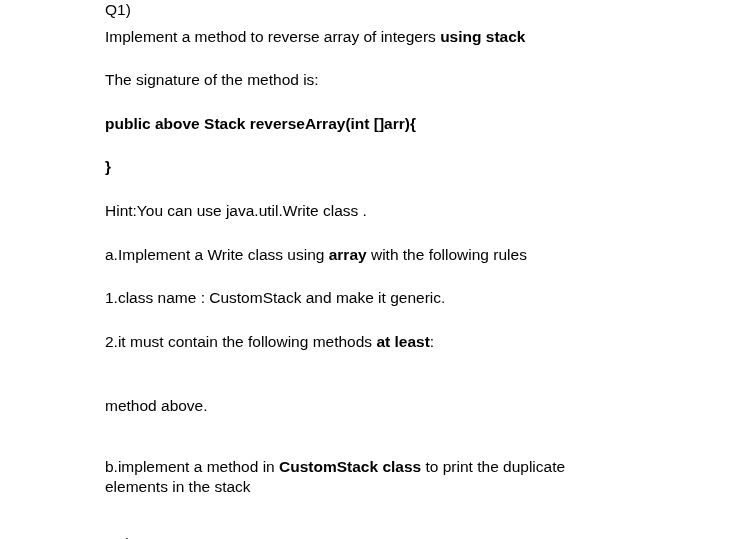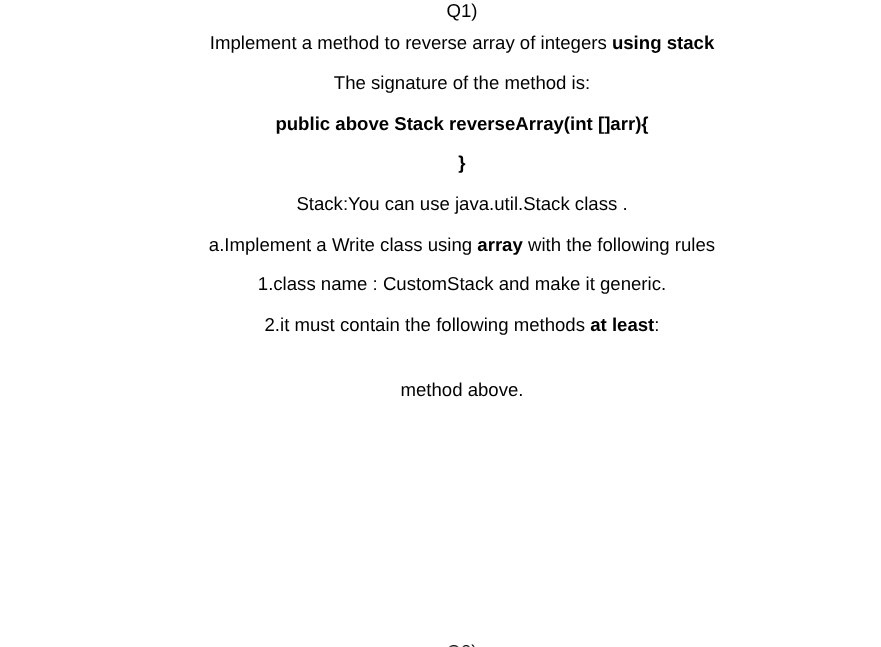--- a/index.html
+++ b/index.html
@@ -14,37 +14,36 @@
     font-family: "Liberation Sans", sans-serif;
     color: #000000;
   }
   .page {
     position: relative;
     width: 734px;
     height: 539px;
     background: #ffffff;
     box-sizing: border-box;
     padding: 15px;
-    text-align: center;
   }
   .content {
     position: absolute;
     left: 105px;
     top: 0px;
     width: 560px;
   }
   .para {
     font-size: 15.5px;
     line-height: 1.33;
     color: #000000;
     margin: 0;
   }
   .sp-0 { margin-top: 0px; }
   .sp-1 { margin-top: 6px; }
-  .sp-2 { margin-top: 13px; }
+  .sp-2 { margin-top: 23px; }
   .sp-blank { margin-top: 40px; }
   .b { font-weight: bold; }
   .cut {
     position: absolute;
     left: 105px;
     top: 534px;
     width: 560px;
     height: 10px;
     overflow: hidden;
     font-size: 15.5px;
@@ -61,28 +60,29 @@
     <p class="para sp-0">Q1)</p>
 
     <p class="para sp-1"><span>Implement a method to reverse array of integers </span><span class="b">using stack</span></p>
 
     <p class="para sp-2">The signature of the method is:</p>
 
     <p class="para sp-2 b">public above Stack reverseArray(int []arr){</p>
 
     <p class="para sp-2 b">}</p>
 
-    <p class="para sp-2">Stack:You can use java.util.Stack class .</p>
+    <p class="para sp-2">Hint:You can use java.util.Write class .</p>
 
 
     <p class="para sp-2"><span>a.Implement a Write class using </span><span class="b">array</span><span> with the following rules</span></p>
 
     <p class="para sp-2">1.class name : CustomStack and make it generic.</p>
 
     <p class="para sp-2"><span>2.it must contain the following methods </span><span class="b">at least</span><span>:</span><br></p>
 
     <p class="para sp-2"><br><span>method above.</span></p>
 
+    <p class="para sp-blank"><span>b.implement a method in </span><span class="b">CustomStack class</span><span> to print the duplicate</span><br><span>elements in the stack</span></p>
 
   </div>
 
   <div class="cut">Q3)</div>
 </div>
 
 </body></html>

